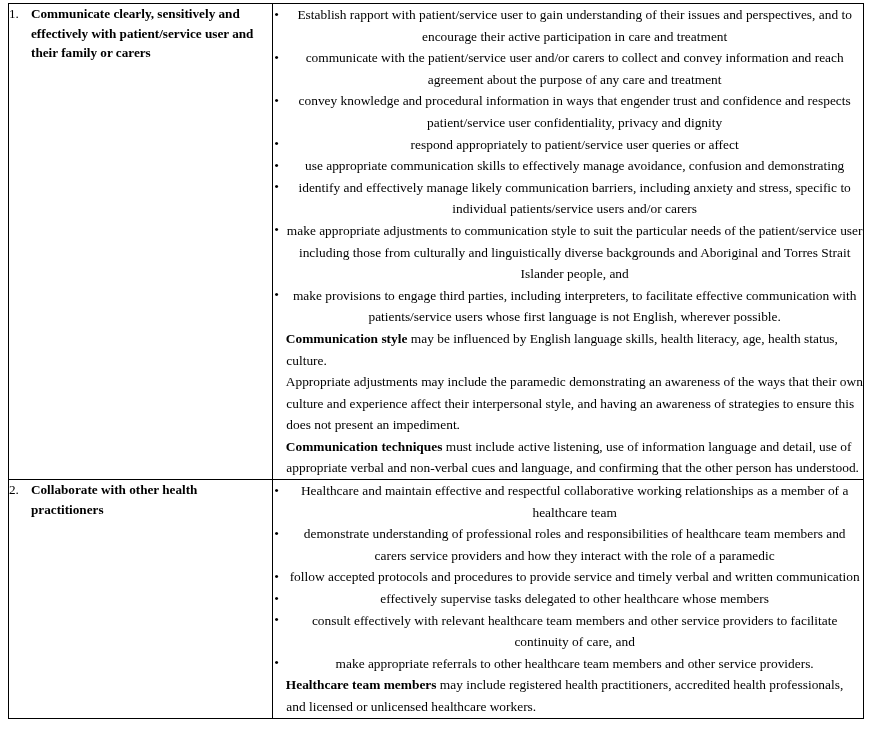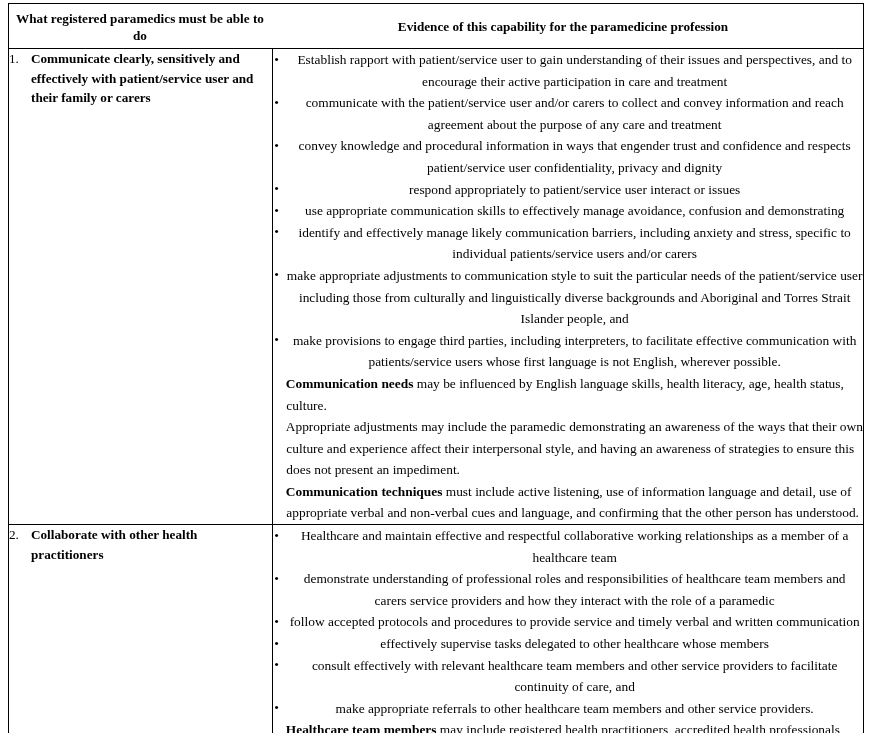--- a/index.html
+++ b/index.html
@@ -120,48 +120,40 @@
 </head>
 <body>
 
 <div class="page">
   <table class="capability-table">
     <colgroup>
       <col style="width:264px">
       <col style="width:590px">
     </colgroup>
     <tbody>
-      <tr class="header-row">
-        <td colspan="2">
-          <div class="header-inner">
-            <div class="header-left">What registered paramedics must be able to do</div>
-            <div class="header-right">Evidence of this capability for the paramedicine profession</div>
-          </div>
-        </td>
-      </tr>
       <tr>
         <td class="col-capability">
           <div class="cap-item">
             <span class="cap-num">1.</span>
             <span>Communicate clearly, sensitively and effectively with patient/service user and their family or carers</span>
           </div>
         </td>
         <td class="col-evidence">
           <ul class="evidence-list">
             <li>Establish rapport with patient/service user to gain understanding of their issues and perspectives, and to encourage their active participation in care and treatment</li>
             <li>communicate with the patient/service user and/or carers to collect and convey information and reach agreement about the purpose of any care and treatment</li>
             <li>convey knowledge and procedural information in ways that engender trust and confidence and respects patient/service user confidentiality, privacy and dignity</li>
-            <li>respond appropriately to patient/service user interact or issues</li>
+            <li>respond appropriately to patient/service user queries or affect</li>
             <li>use appropriate communication skills to effectively manage avoidance, confusion and demonstrating</li>
             <li>identify and effectively manage likely communication barriers, including anxiety and stress, specific to individual patients/service users and/or carers</li>
             <li>make appropriate adjustments to communication style to suit the particular needs of the patient/service user including those from culturally and linguistically diverse backgrounds and Aboriginal and Torres Strait Islander people, and</li>
             <li>make provisions to engage third parties, including interpreters, to facilitate effective communication with patients/service users whose first language is not English, wherever possible.</li>
           </ul>
           <p class="evidence-note">
-            <span class="lead">Communication needs</span><span> may be influenced by English language skills, health literacy, age, health status, culture.</span>
+            <span class="lead">Communication style</span><span> may be influenced by English language skills, health literacy, age, health status, culture.</span>
           </p>
           <p class="evidence-note">
             <span class="lead"></span><span>Appropriate adjustments may include the paramedic demonstrating an awareness of the ways that their own culture and experience affect their interpersonal style, and having an awareness of strategies to ensure this does not present an impediment.</span>
           </p>
           <p class="evidence-note">
             <span class="lead">Communication techniques</span><span> must include active listening, use of information language and detail, use of appropriate verbal and non-verbal cues and language, and confirming that the other person has understood.</span>
           </p>
         </td>
       </tr>
       <tr>

